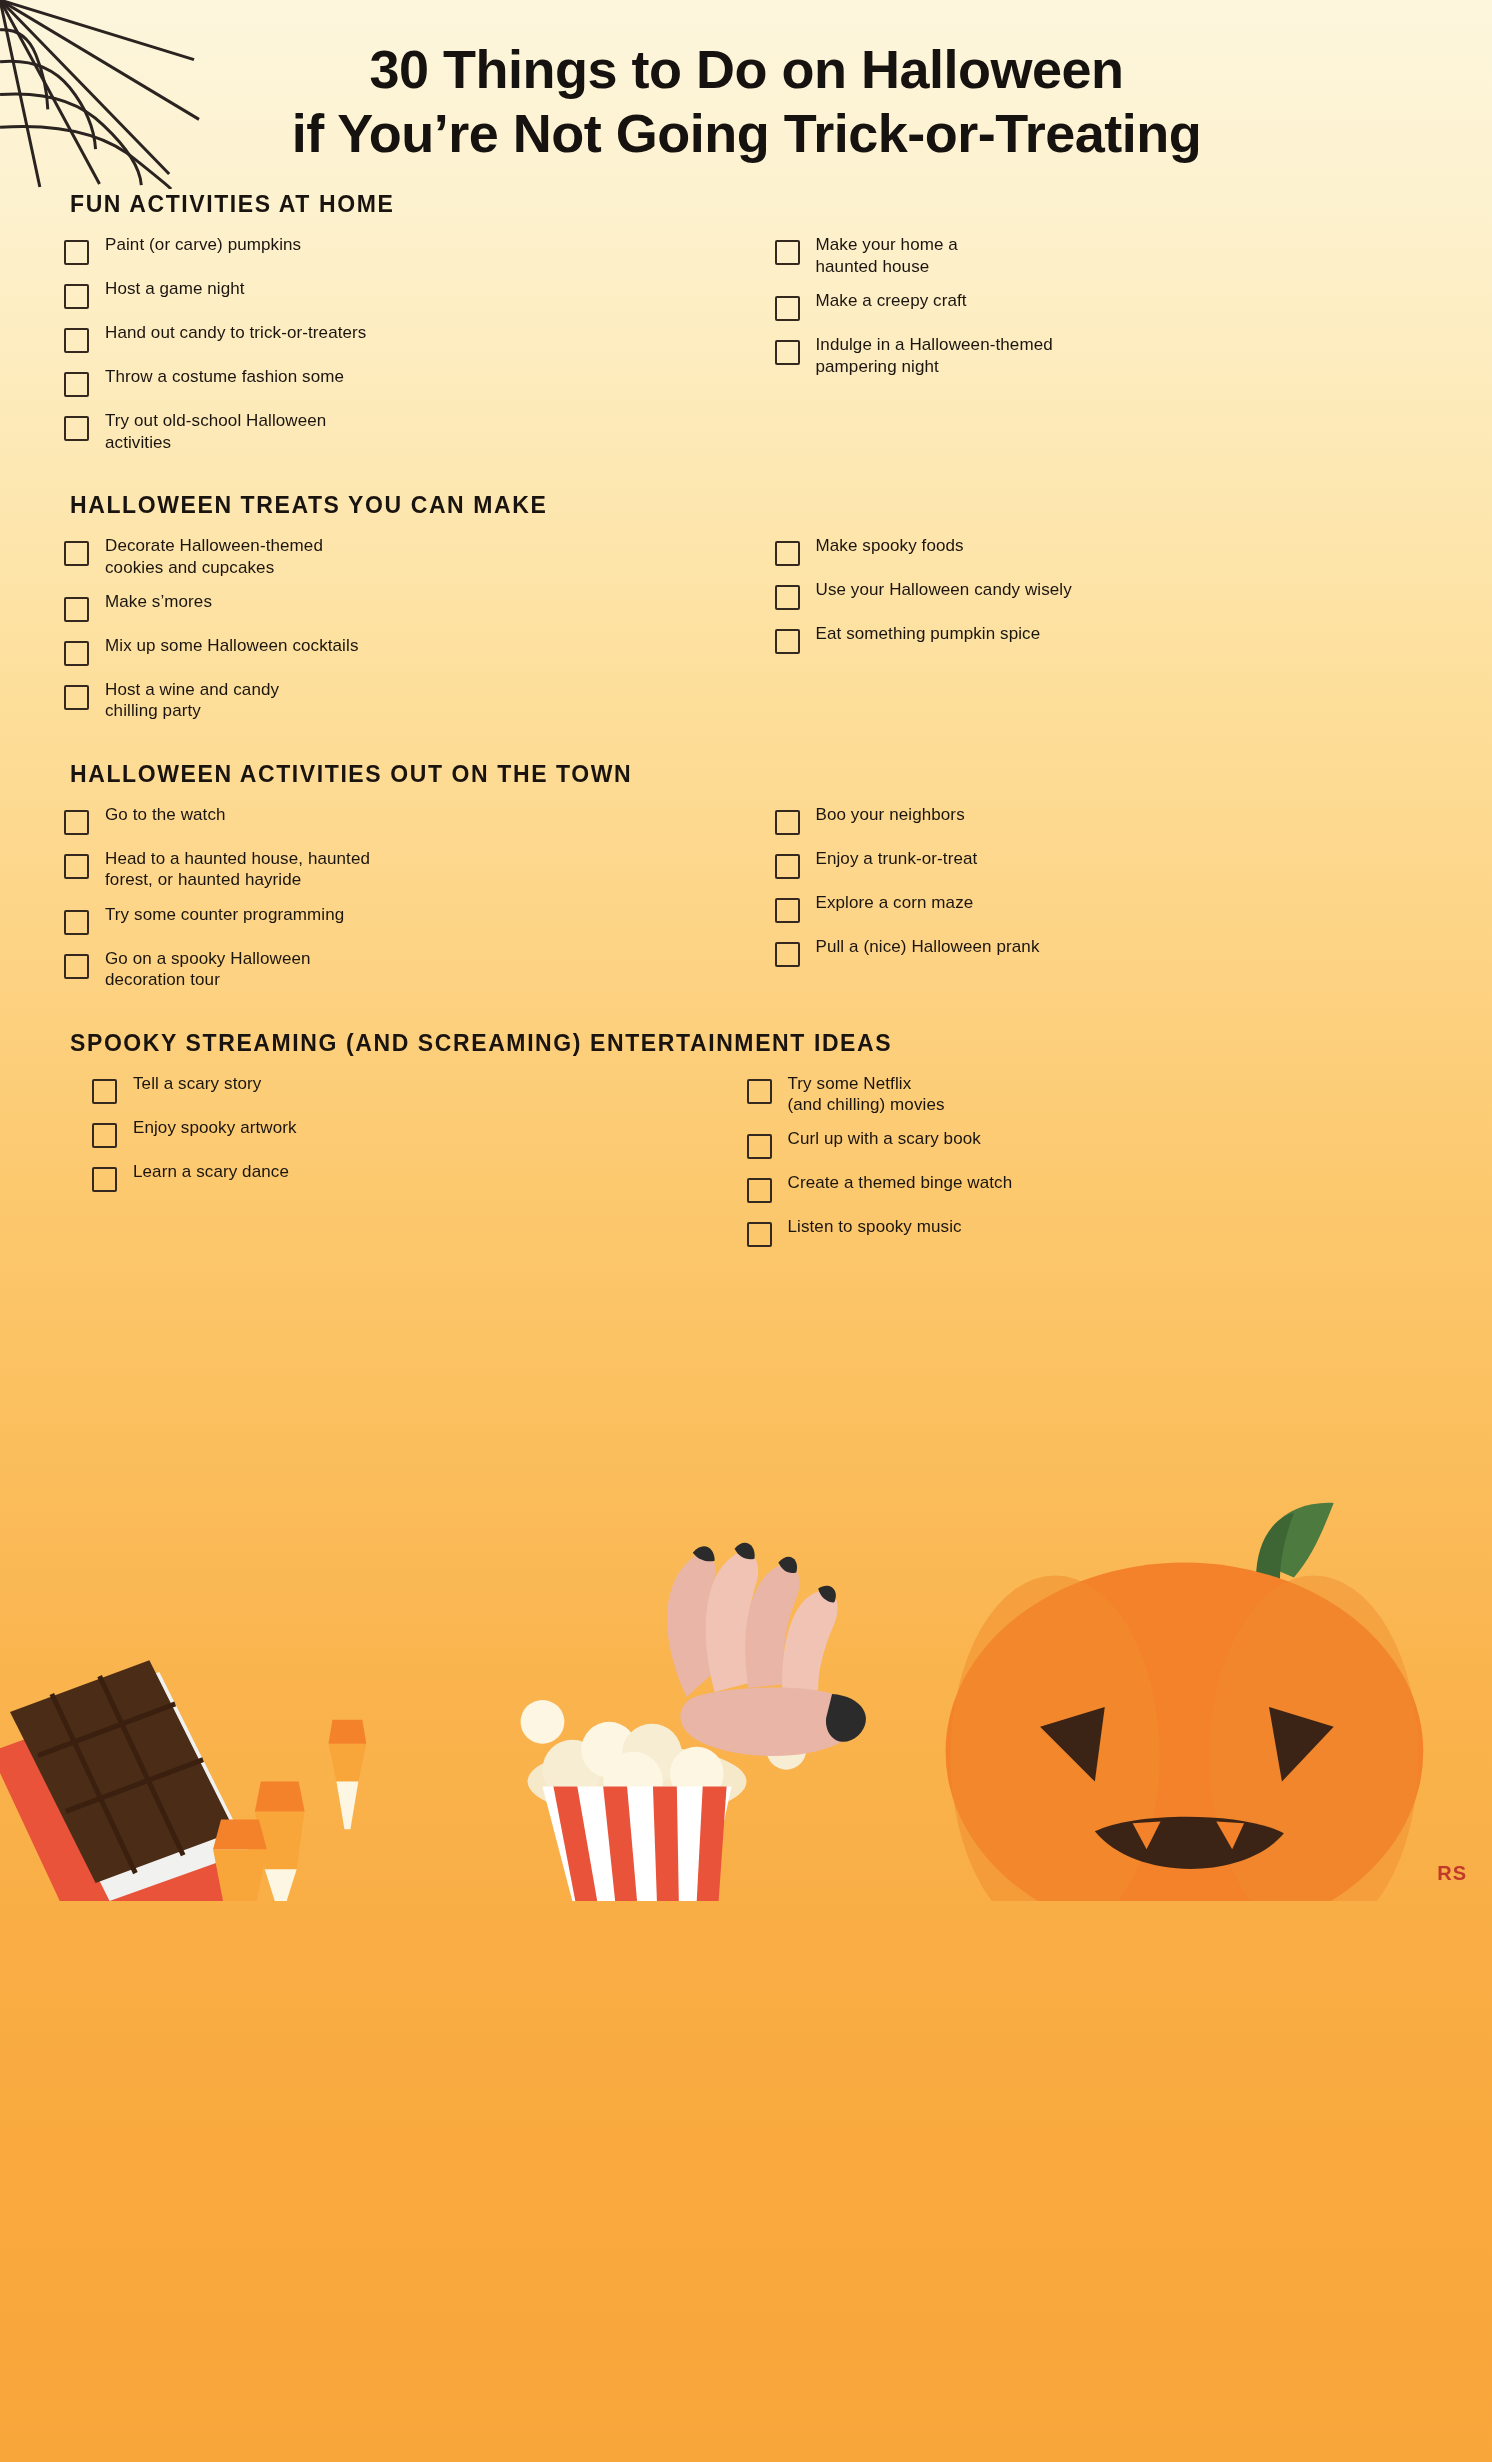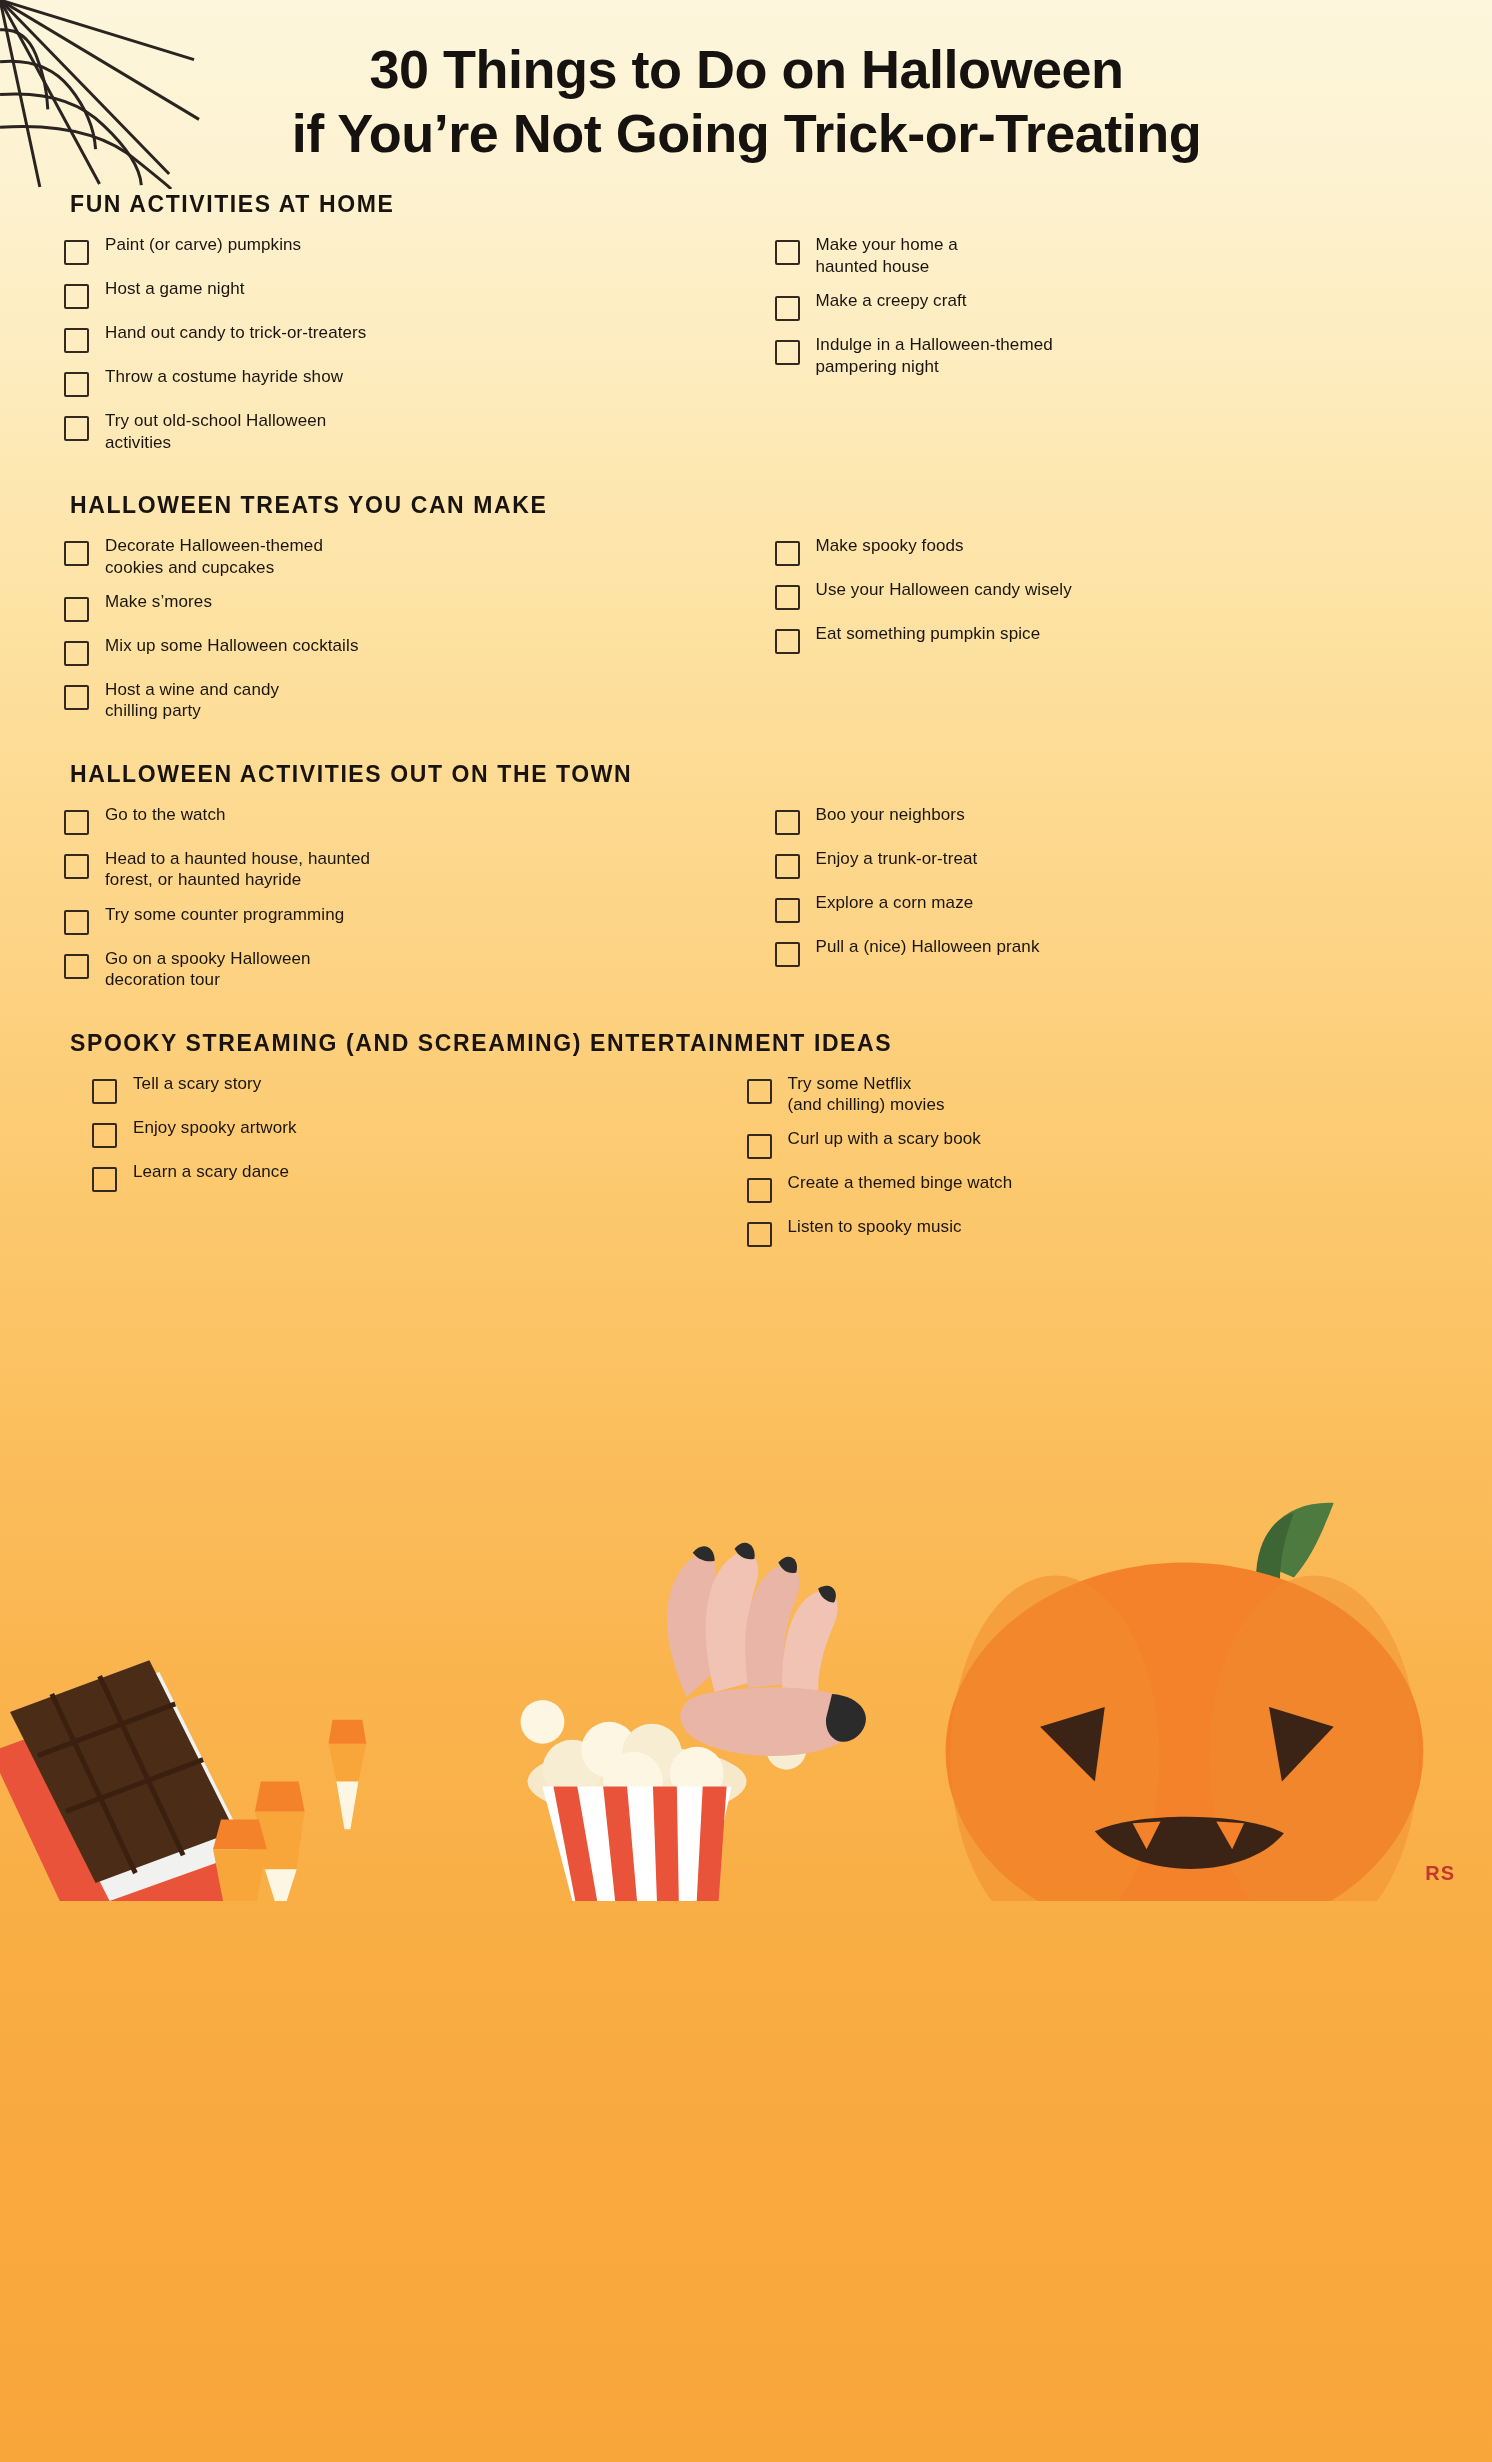--- a/index.html
+++ b/index.html
@@ -119,21 +119,21 @@
     position: absolute;
     left: 0;
     bottom: 0;
     width: 1493px;
     height: 418px;
     pointer-events: none;
   }
 
   .logo {
     position: absolute;
-    right: 38px;
+    right: 26px;
     bottom: 16px;
     font-size: 20px;
     font-weight: 700;
     color: #c0392b;
     letter-spacing: 1px;
   }
 </style>
 </head>
 <body>
 
@@ -171,21 +171,21 @@
           <div class="item">
             <div class="checkbox"></div>
             <div class="item-label">Host a game night</div>
           </div>
           <div class="item">
             <div class="checkbox"></div>
             <div class="item-label">Hand out candy to trick-or-treaters</div>
           </div>
           <div class="item">
             <div class="checkbox"></div>
-            <div class="item-label">Throw a costume hayride show</div>
+            <div class="item-label">Throw a costume fashion some</div>
           </div>
           <div class="item">
             <div class="checkbox"></div>
             <div class="item-label">Try out old-school Halloween
 activities</div>
           </div>
         </div>
         <div class="col right">
           <div class="item">
             <div class="checkbox"></div>

